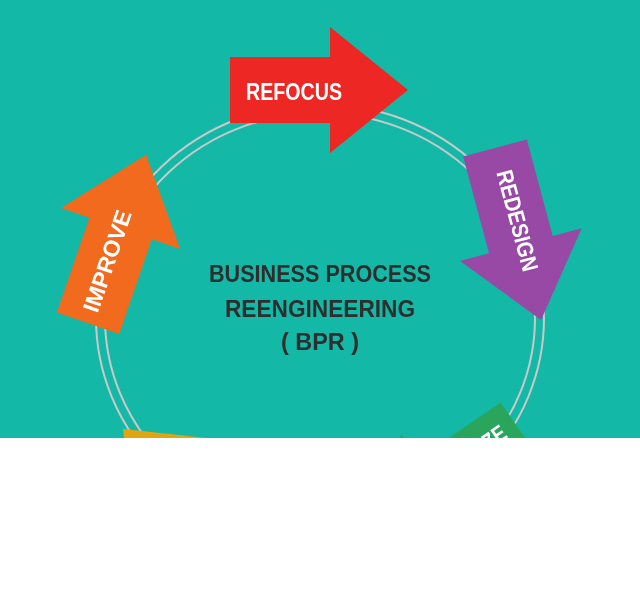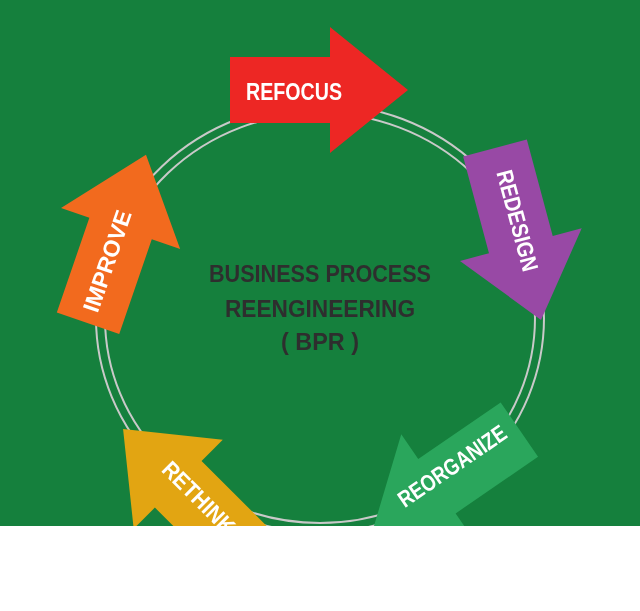--- a/index.html
+++ b/index.html
@@ -3,23 +3,23 @@
 <meta charset="utf-8">
 <style>
   html, body {
     margin: 0;
     padding: 0;
     background: #ffffff;
   }
   .stage {
     position: relative;
     width: 640px;
-    height: 526px;
+    height: 438px;
     overflow: hidden;
-    background: #15803d;
+    background: #14b8a6;
     font-family: "Liberation Sans", sans-serif;
   }
   svg { display: block; position: absolute; left: 0; top: 0; }
   .ring {
     fill: none;
     stroke-width: 2;
   }
   .arrow-label {
     font-family: "Liberation Sans", sans-serif;
     font-weight: bold;

